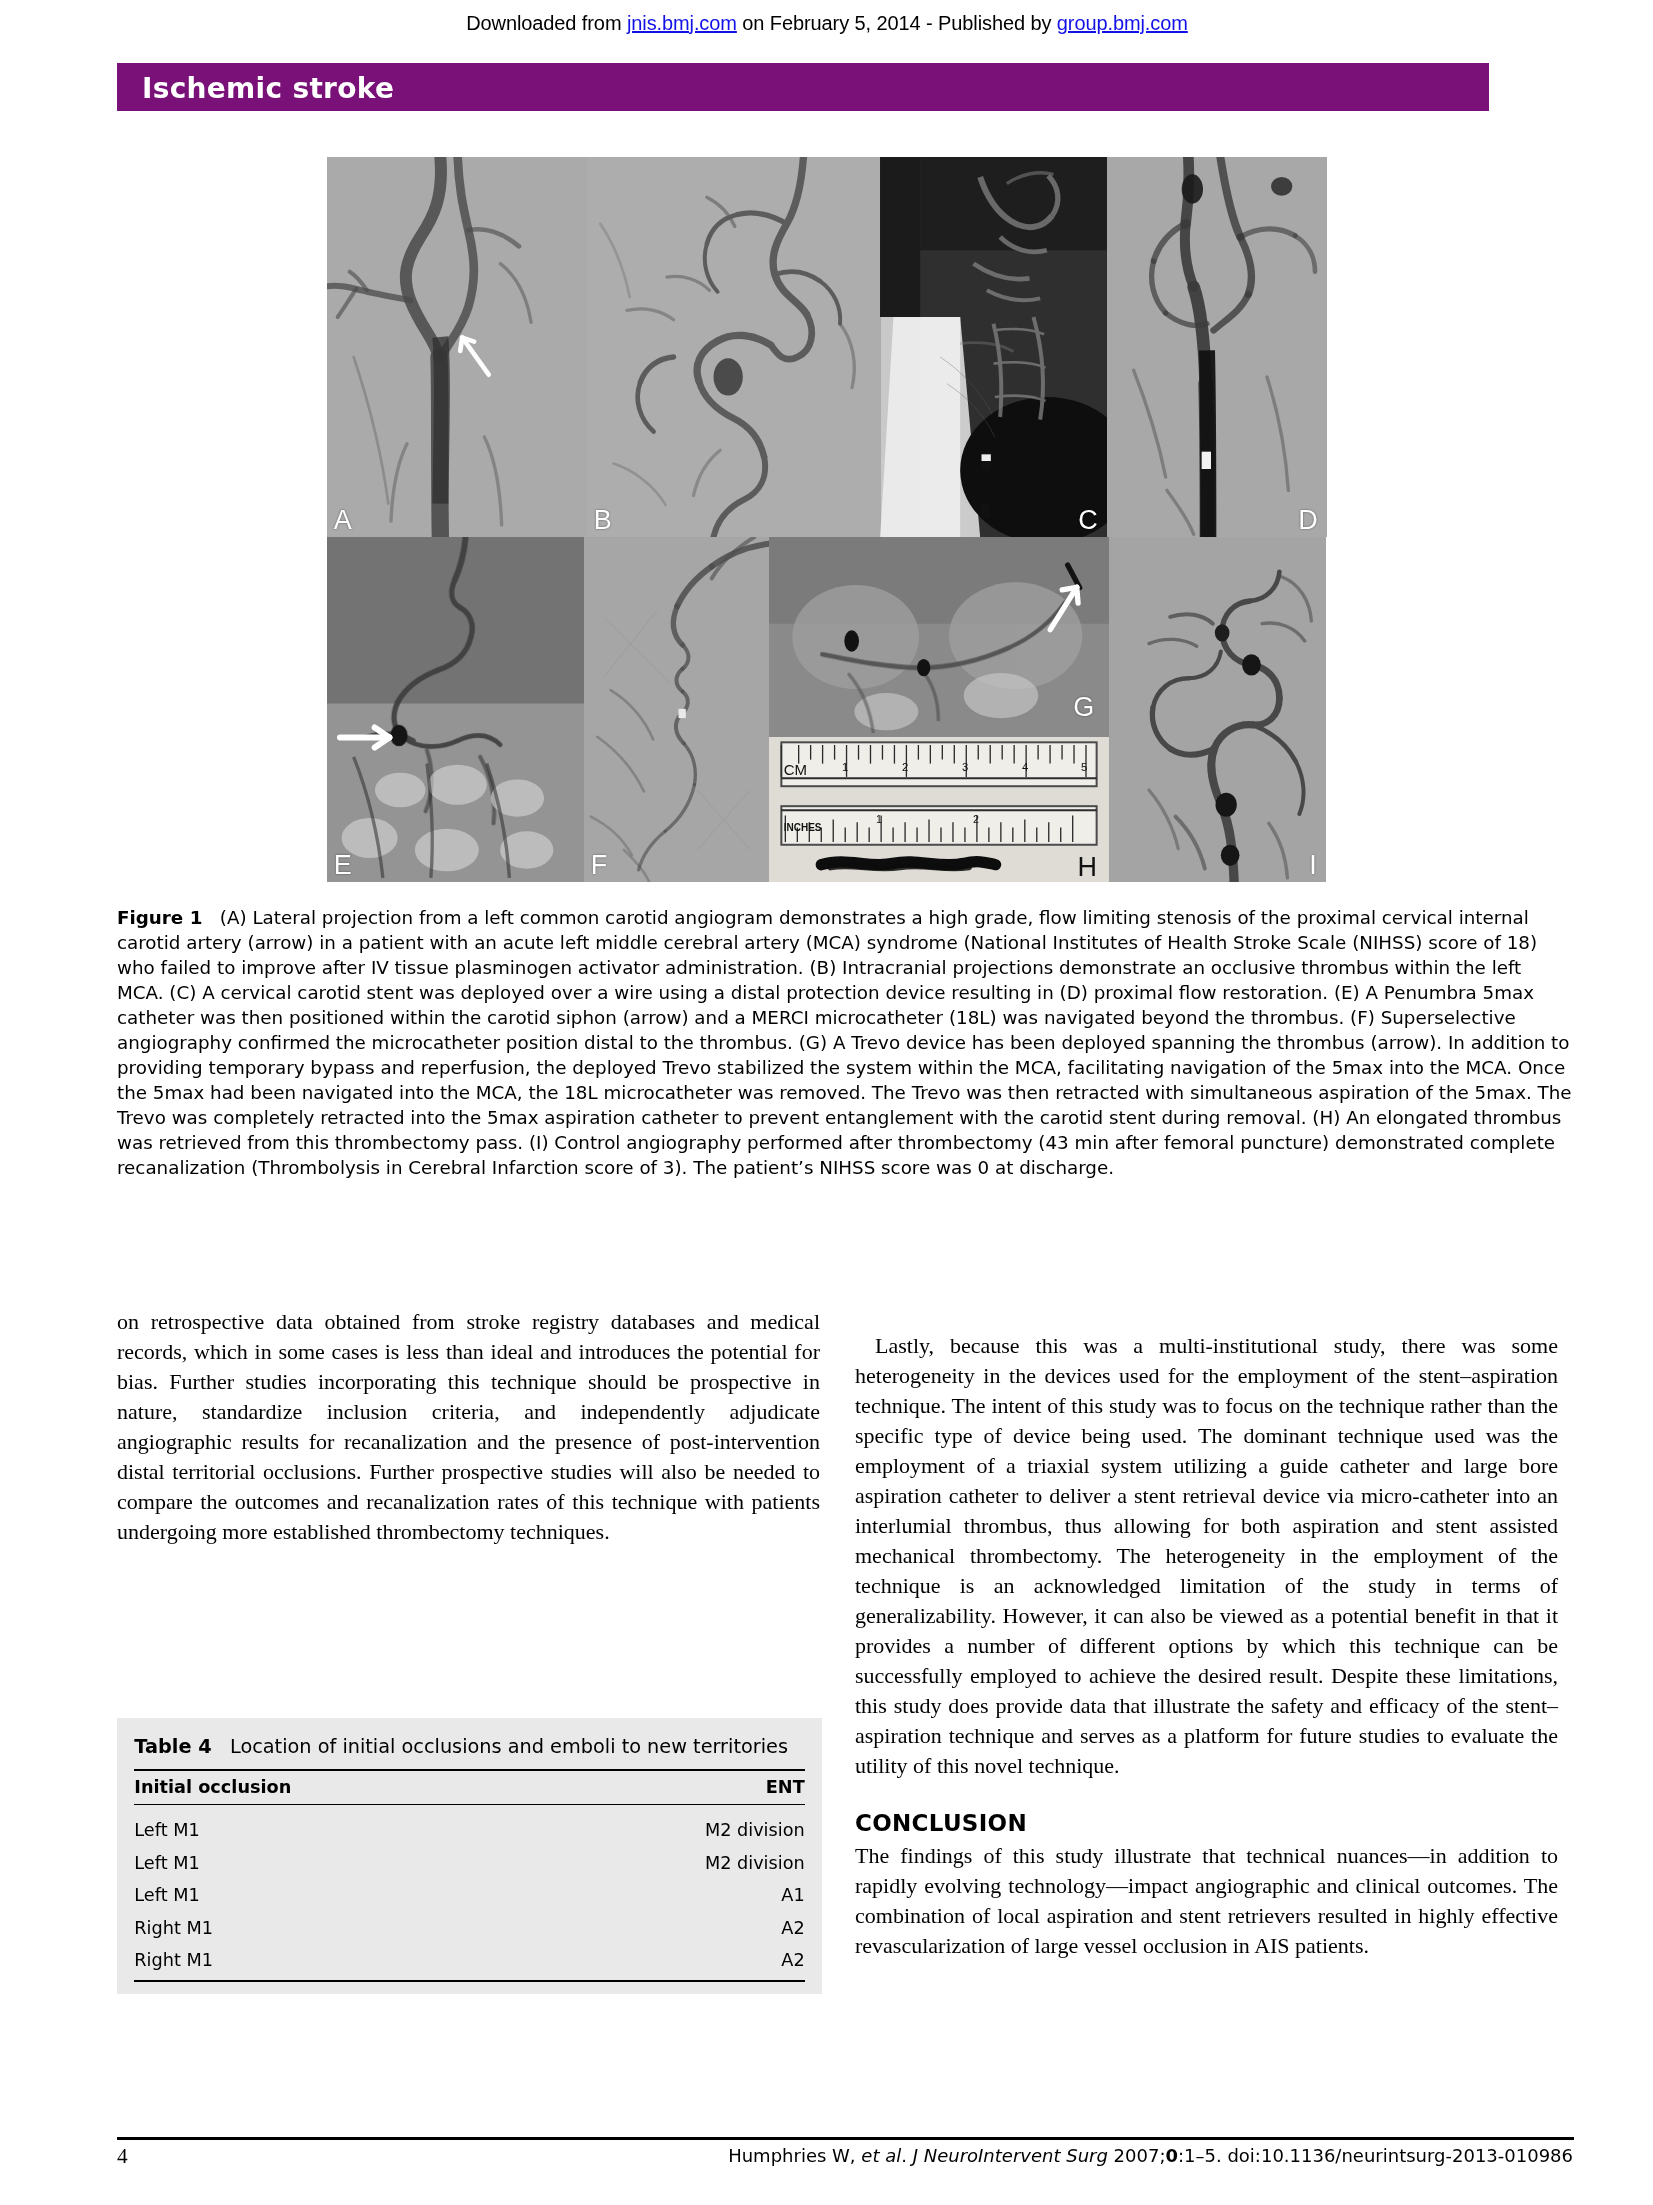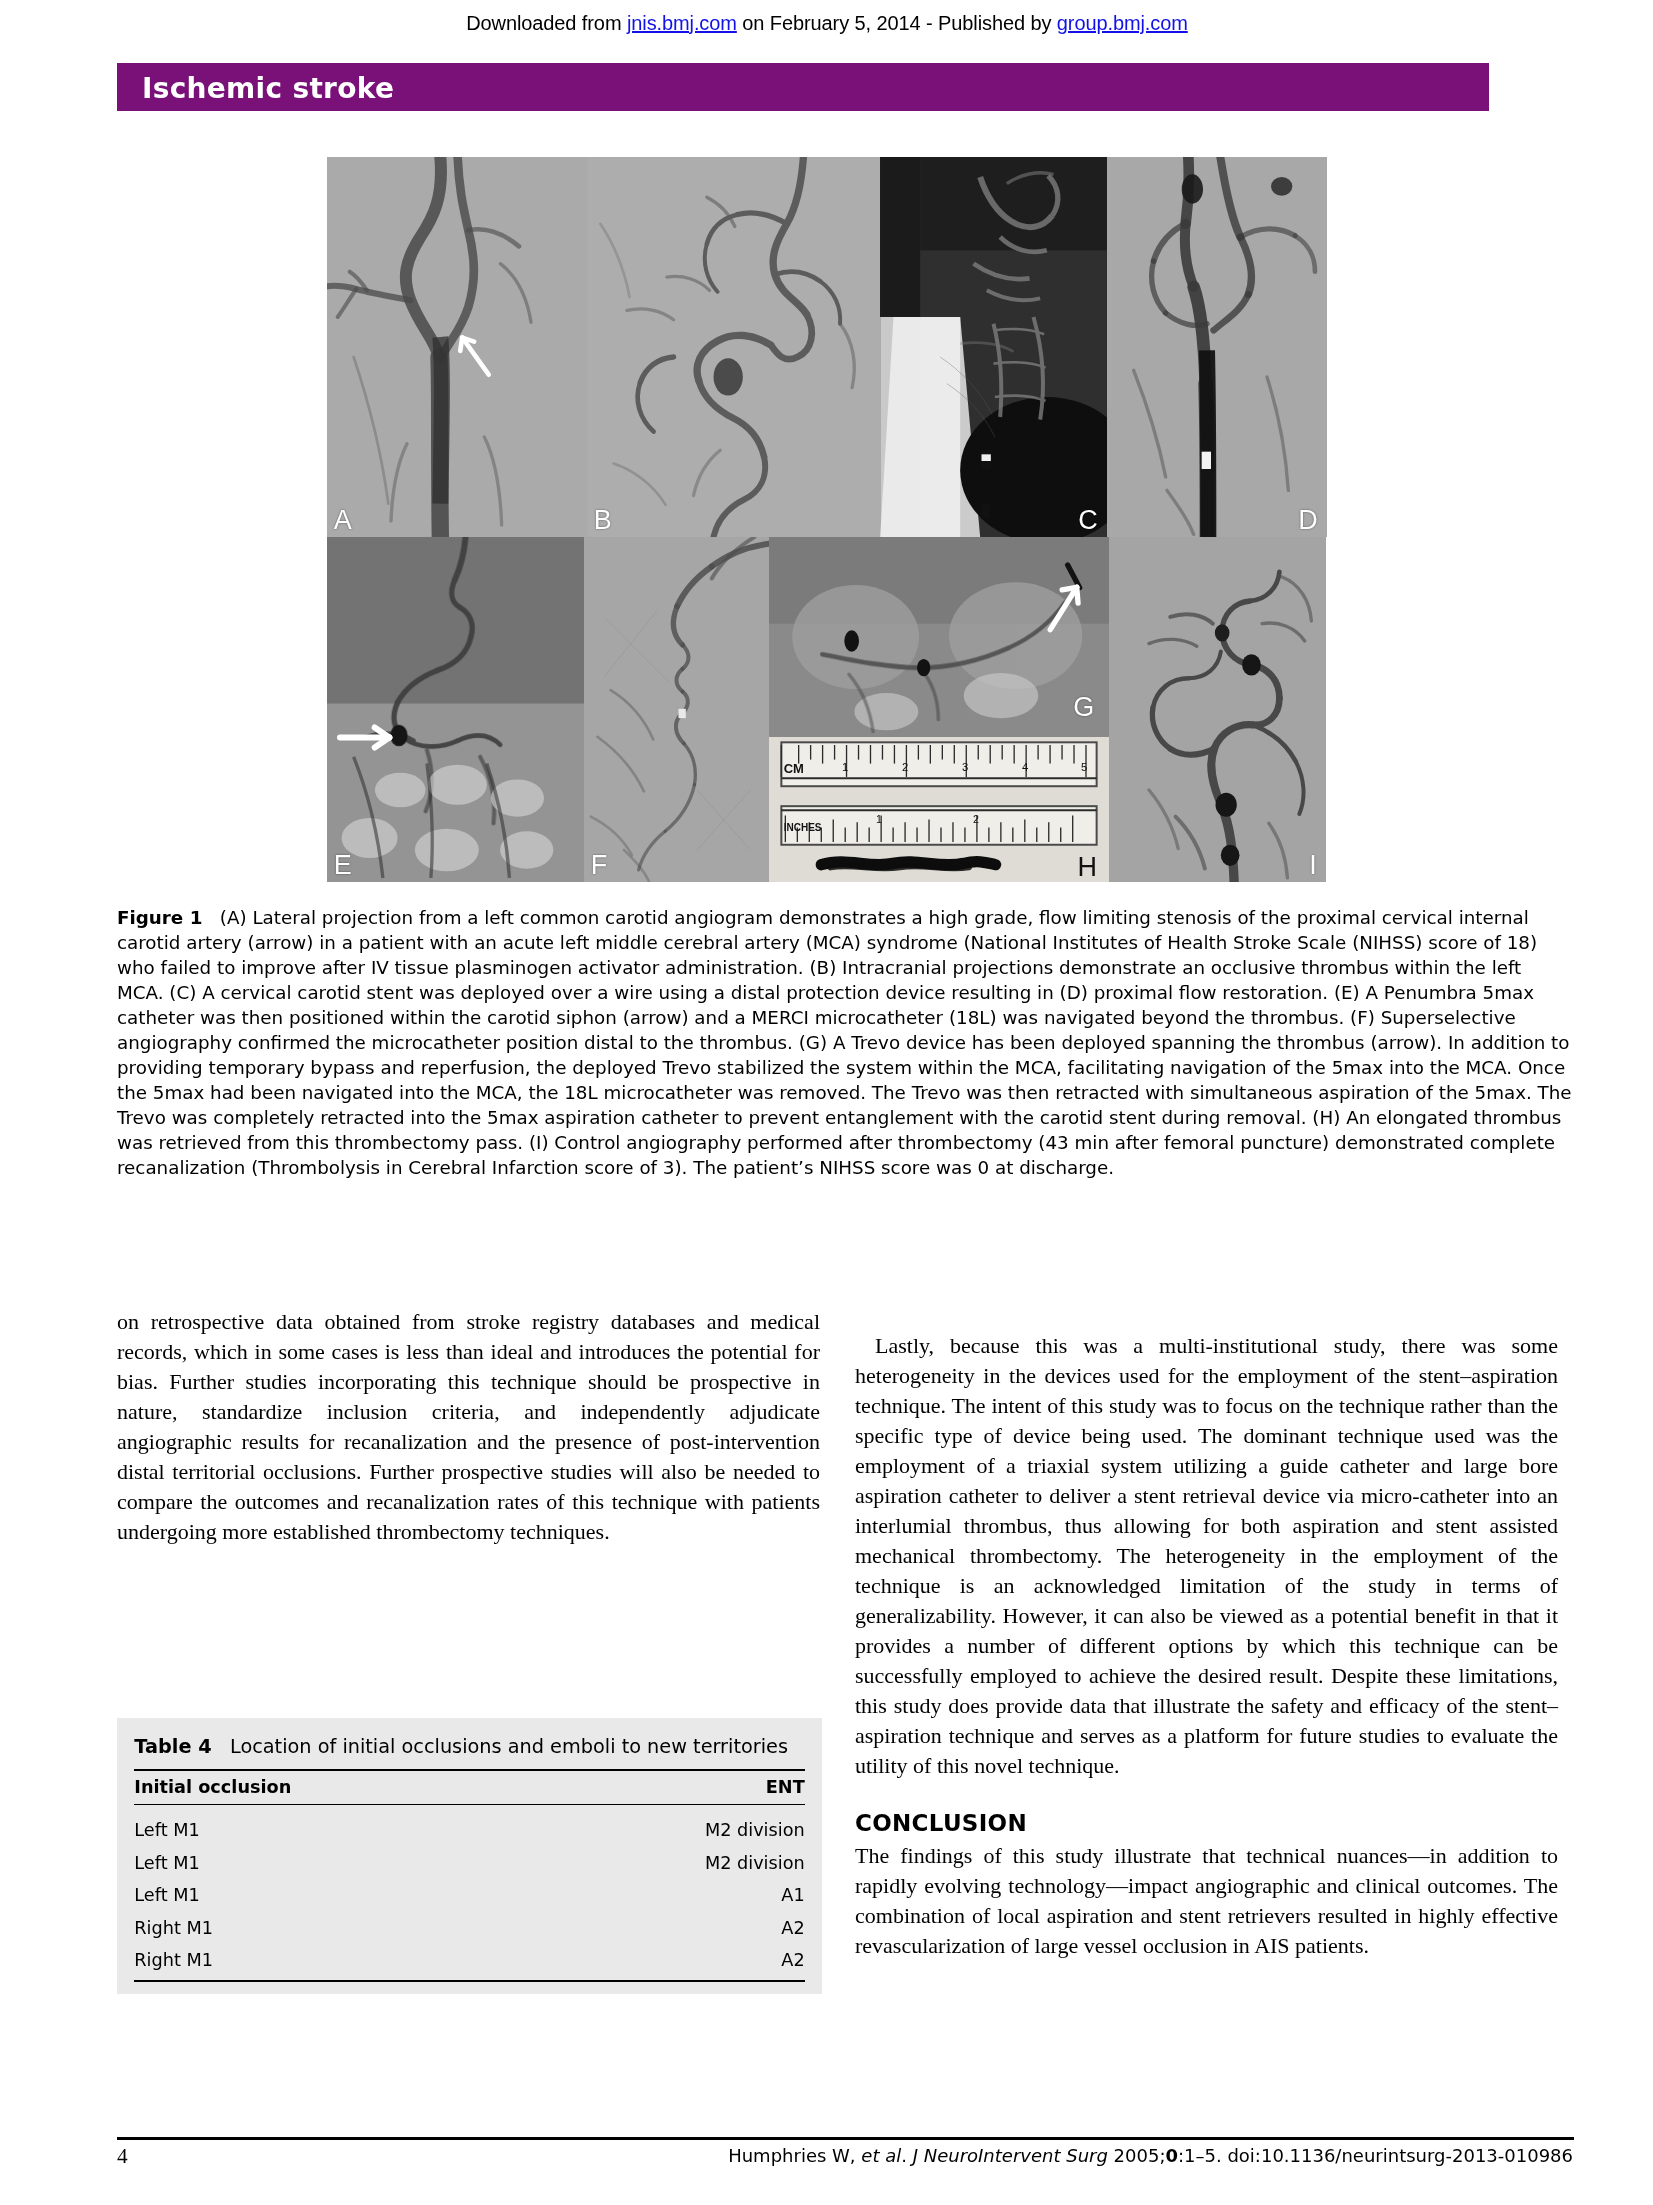--- a/index.html
+++ b/index.html
@@ -491,21 +491,21 @@
             <line x1="402" y1="158" x2="402" y2="136"></line>
               <line x1="420" y1="158" x2="420" y2="128"></line>
             <line x1="438" y1="158" x2="438" y2="136"></line>
               <line x1="456" y1="158" x2="456" y2="118"></line>
           </g>
           <line x1="18" y1="110" x2="492" y2="110" stroke="#2b2b2b" stroke-width="3"></line>
 
           <path d="M78 192 C116 180 150 198 186 190 C222 182 256 198 292 190 C316 184 330 190 340 192" stroke="#0d0d0d" stroke-width="17" fill="none" stroke-linecap="round"></path>
           <path d="M92 196 C126 190 160 202 196 196 C232 190 264 202 300 196" stroke="#0d0d0d" stroke-width="9" fill="none" stroke-linecap="round" opacity="0.85"></path>
         </svg>
-        <div style="position:absolute;left:14.7px;top:24px;font-family:'Liberation Sans',sans-serif;font-size:13px;font-weight:bold;color:#111;">CM</div>
+        <div style="position:absolute;left:14.7px;top:24px;font-family:'Liberation Sans',sans-serif;font-size:15px;font-weight:normal;color:#111;">CM</div>
         <div style="position:absolute;left:14.7px;top:85px;font-family:'Liberation Sans',sans-serif;font-size:10px;font-weight:bold;color:#111;">INCHES</div>
         <div style="position:absolute;left:73px;top:24px;font-family:'Liberation Sans',sans-serif;font-size:11.3px;color:#111;">1</div>
         <div style="position:absolute;left:133px;top:24px;font-family:'Liberation Sans',sans-serif;font-size:11.3px;color:#111;">2</div>
         <div style="position:absolute;left:193px;top:24px;font-family:'Liberation Sans',sans-serif;font-size:11.3px;color:#111;">3</div>
         <div style="position:absolute;left:253px;top:24px;font-family:'Liberation Sans',sans-serif;font-size:11.3px;color:#111;">4</div>
         <div style="position:absolute;left:312px;top:24px;font-family:'Liberation Sans',sans-serif;font-size:11.3px;color:#111;">5</div>
         <div style="position:absolute;left:107px;top:76px;font-family:'Liberation Sans',sans-serif;font-size:10.7px;color:#111;">1</div>
         <div style="position:absolute;left:204px;top:76px;font-family:'Liberation Sans',sans-serif;font-size:10.7px;color:#111;">2</div>
         <div class="panel-label" style="color:#111;text-shadow:none;right:12px;bottom:1.3px;">H</div>
       </div>
@@ -592,14 +592,14 @@
       <tr>
         <td>Right M1</td>
         <td class="right">A2</td>
       </tr>
     </tbody>
   </table>
 </div>
 
 <div class="foot-rule"></div>
 <div class="foot-page">4</div>
-<div class="foot-cite"><span>Humphries W, </span><i>et al</i><span>. </span><i>J NeuroIntervent Surg</i><span> 2005;</span><b>0</b><span>:1–5. doi:10.1136/neurintsurg-2013-010986</span></div>
+<div class="foot-cite"><span>Humphries W, </span><i>et al</i><span>. </span><i>J NeuroIntervent Surg</i><span> 2007;</span><b>0</b><span>:1–5. doi:10.1136/neurintsurg-2013-010986</span></div>
 
 
 </body></html>

